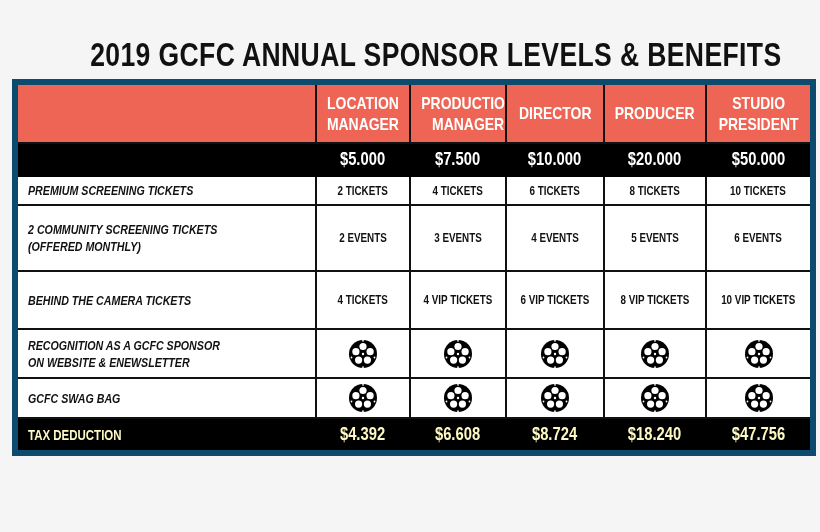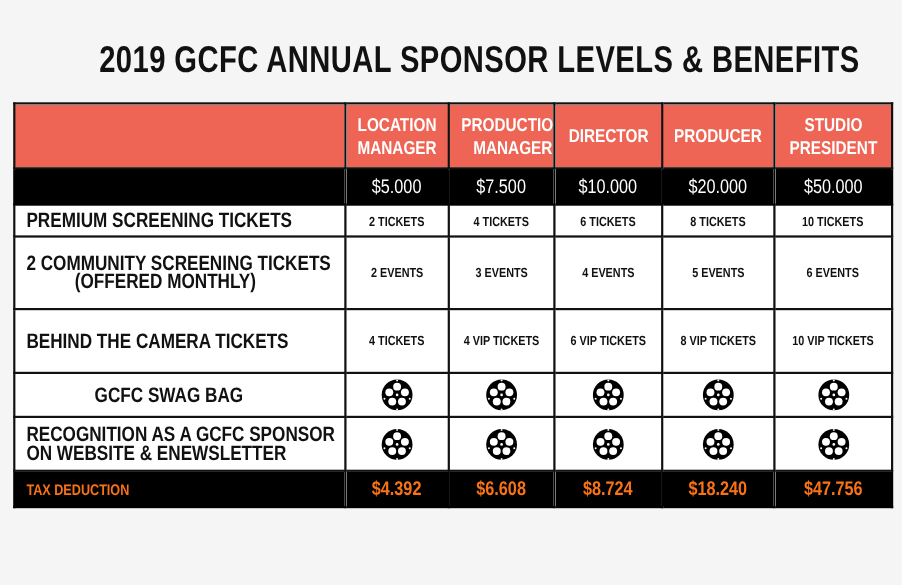--- a/index.html
+++ b/index.html
@@ -8,37 +8,37 @@
     font-family:"Liberation Sans", "DejaVu Sans", sans-serif;
   }
   .title {
     position:absolute; left:0; top:34px; width:820px; text-align:center;
     font-family:"Liberation Sans Narrow","Liberation Sans", sans-serif;
     font-weight:700; font-size:34px; letter-spacing:0.5px; color:#111;
     transform:scaleX(0.78); transform-origin:center;
     white-space:nowrap; line-height:40px;
   }
   table.sponsor {
-    position:absolute; left:12px; top:93px;
+    position:absolute; left:12px; top:79px;
     width:798px; border-collapse:collapse; table-layout:fixed;
-    border:2px solid #0c4a6e;
+    border:6px solid #0c4a6e;
   }
   table.sponsor td, table.sponsor th {
     border:2px solid #111; padding:0; text-align:center; vertical-align:middle;
     overflow:hidden;
   }
   .cond { display:inline-block; transform:scaleX(0.82); transform-origin:center; white-space:nowrap; }
   .condL { display:inline-block; transform:scaleX(0.82); transform-origin:left center; white-space:nowrap; }
   tr.head th { background:#EE6555; color:#fff; font-weight:700; font-size:17px; line-height:21px; height:57px; }
   tr.head th.blank { background:#EE6555; }
-  tr.price td { background:#000; color:#fff; font-weight:400; font-size:18px; height:31px; border-color:#000; }
+  tr.price td { background:#000; color:#fff; font-weight:700; font-size:18px; height:31px; border-color:#000; }
   tr.price td.blank { background:#000; }
   tr.row td { background:#fff; color:#111; font-weight:700; font-size:12px; }
-  tr.row td.label { text-align:center; padding-left:10px; font-size:19px; line-height:17px; }
-  tr.tax td { background:#000; color:#f97316; font-weight:700; font-size:18px; height:31px; border-color:#000; }
+  tr.row td.label { text-align:left; padding-left:10px; font-size:13px; line-height:17px;font-style:italic; }
+  tr.tax td { background:#000; color:#fef9c3; font-weight:700; font-size:18px; height:31px; border-color:#000; }
   tr.tax td.label { text-align:left; padding-left:10px; font-size:14px; }
   .reel { display:inline-block; width:30px; height:30px; vertical-align:middle; }
 </style>
 </head>
 <body>
 
 <div class="title">2019 GCFC ANNUAL SPONSOR LEVELS &amp; BENEFITS</div>
 
 <svg width="0" height="0" style="position:absolute">
   <defs>
@@ -102,40 +102,40 @@
     <td><span class="cond">6 EVENTS</span></td>
   </tr>
   <tr class="row" style="height:58px">
     <td class="label"><span class="condL">BEHIND THE CAMERA TICKETS</span></td>
     <td><span class="cond">4 TICKETS</span></td>
     <td><span class="cond">4 VIP TICKETS</span></td>
     <td><span class="cond">6 VIP TICKETS</span></td>
     <td><span class="cond">8 VIP TICKETS</span></td>
     <td><span class="cond">10 VIP TICKETS</span></td>
   </tr>
-  <tr class="row" style="height:40px">
-    <td class="label"><span class="condL">GCFC SWAG BAG</span></td>
+  <tr class="row" style="height:49px">
+    <td class="label"><span class="condL">RECOGNITION AS A GCFC SPONSOR</span><br><span class="condL">ON WEBSITE &amp; ENEWSLETTER</span></td>
     <td><svg class="reel">
             <use href="#reel"></use>
           </svg></td>
     <td><svg class="reel">
             <use href="#reel"></use>
           </svg></td>
     <td><svg class="reel">
             <use href="#reel"></use>
           </svg></td>
     <td><svg class="reel">
             <use href="#reel"></use>
           </svg></td>
     <td><svg class="reel">
             <use href="#reel"></use>
           </svg></td>
   </tr>
-  <tr class="row" style="height:49px">
-    <td class="label"><span class="condL">RECOGNITION AS A GCFC SPONSOR</span><br><span class="condL">ON WEBSITE &amp; ENEWSLETTER</span></td>
+  <tr class="row" style="height:40px">
+    <td class="label"><span class="condL">GCFC SWAG BAG</span></td>
     <td><svg class="reel">
             <use href="#reel"></use>
           </svg></td>
     <td><svg class="reel">
             <use href="#reel"></use>
           </svg></td>
     <td><svg class="reel">
             <use href="#reel"></use>
           </svg></td>
     <td><svg class="reel">

